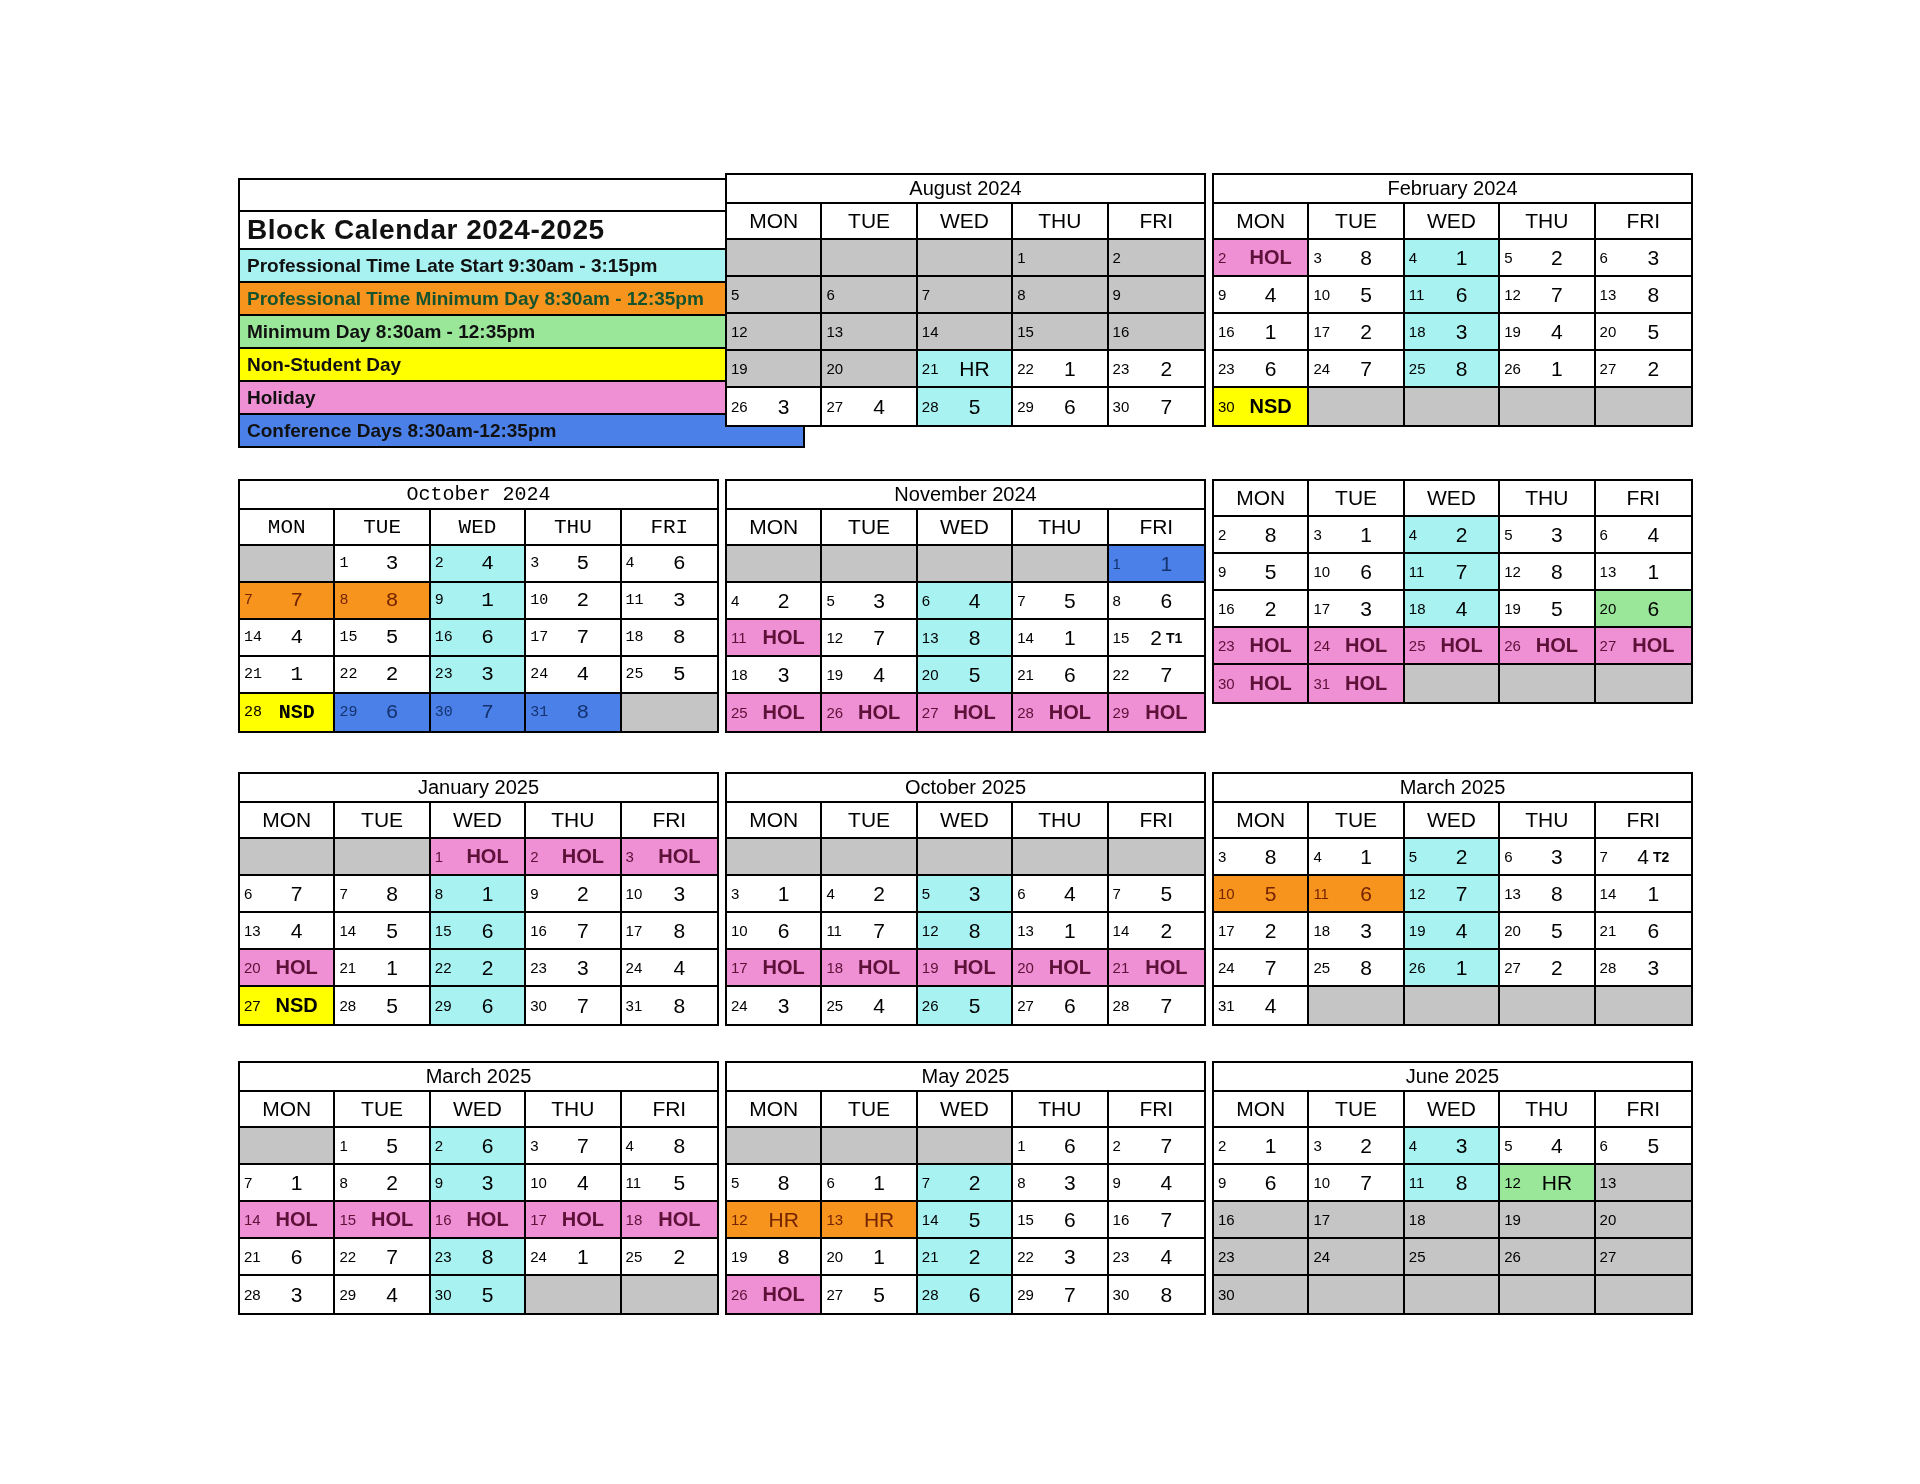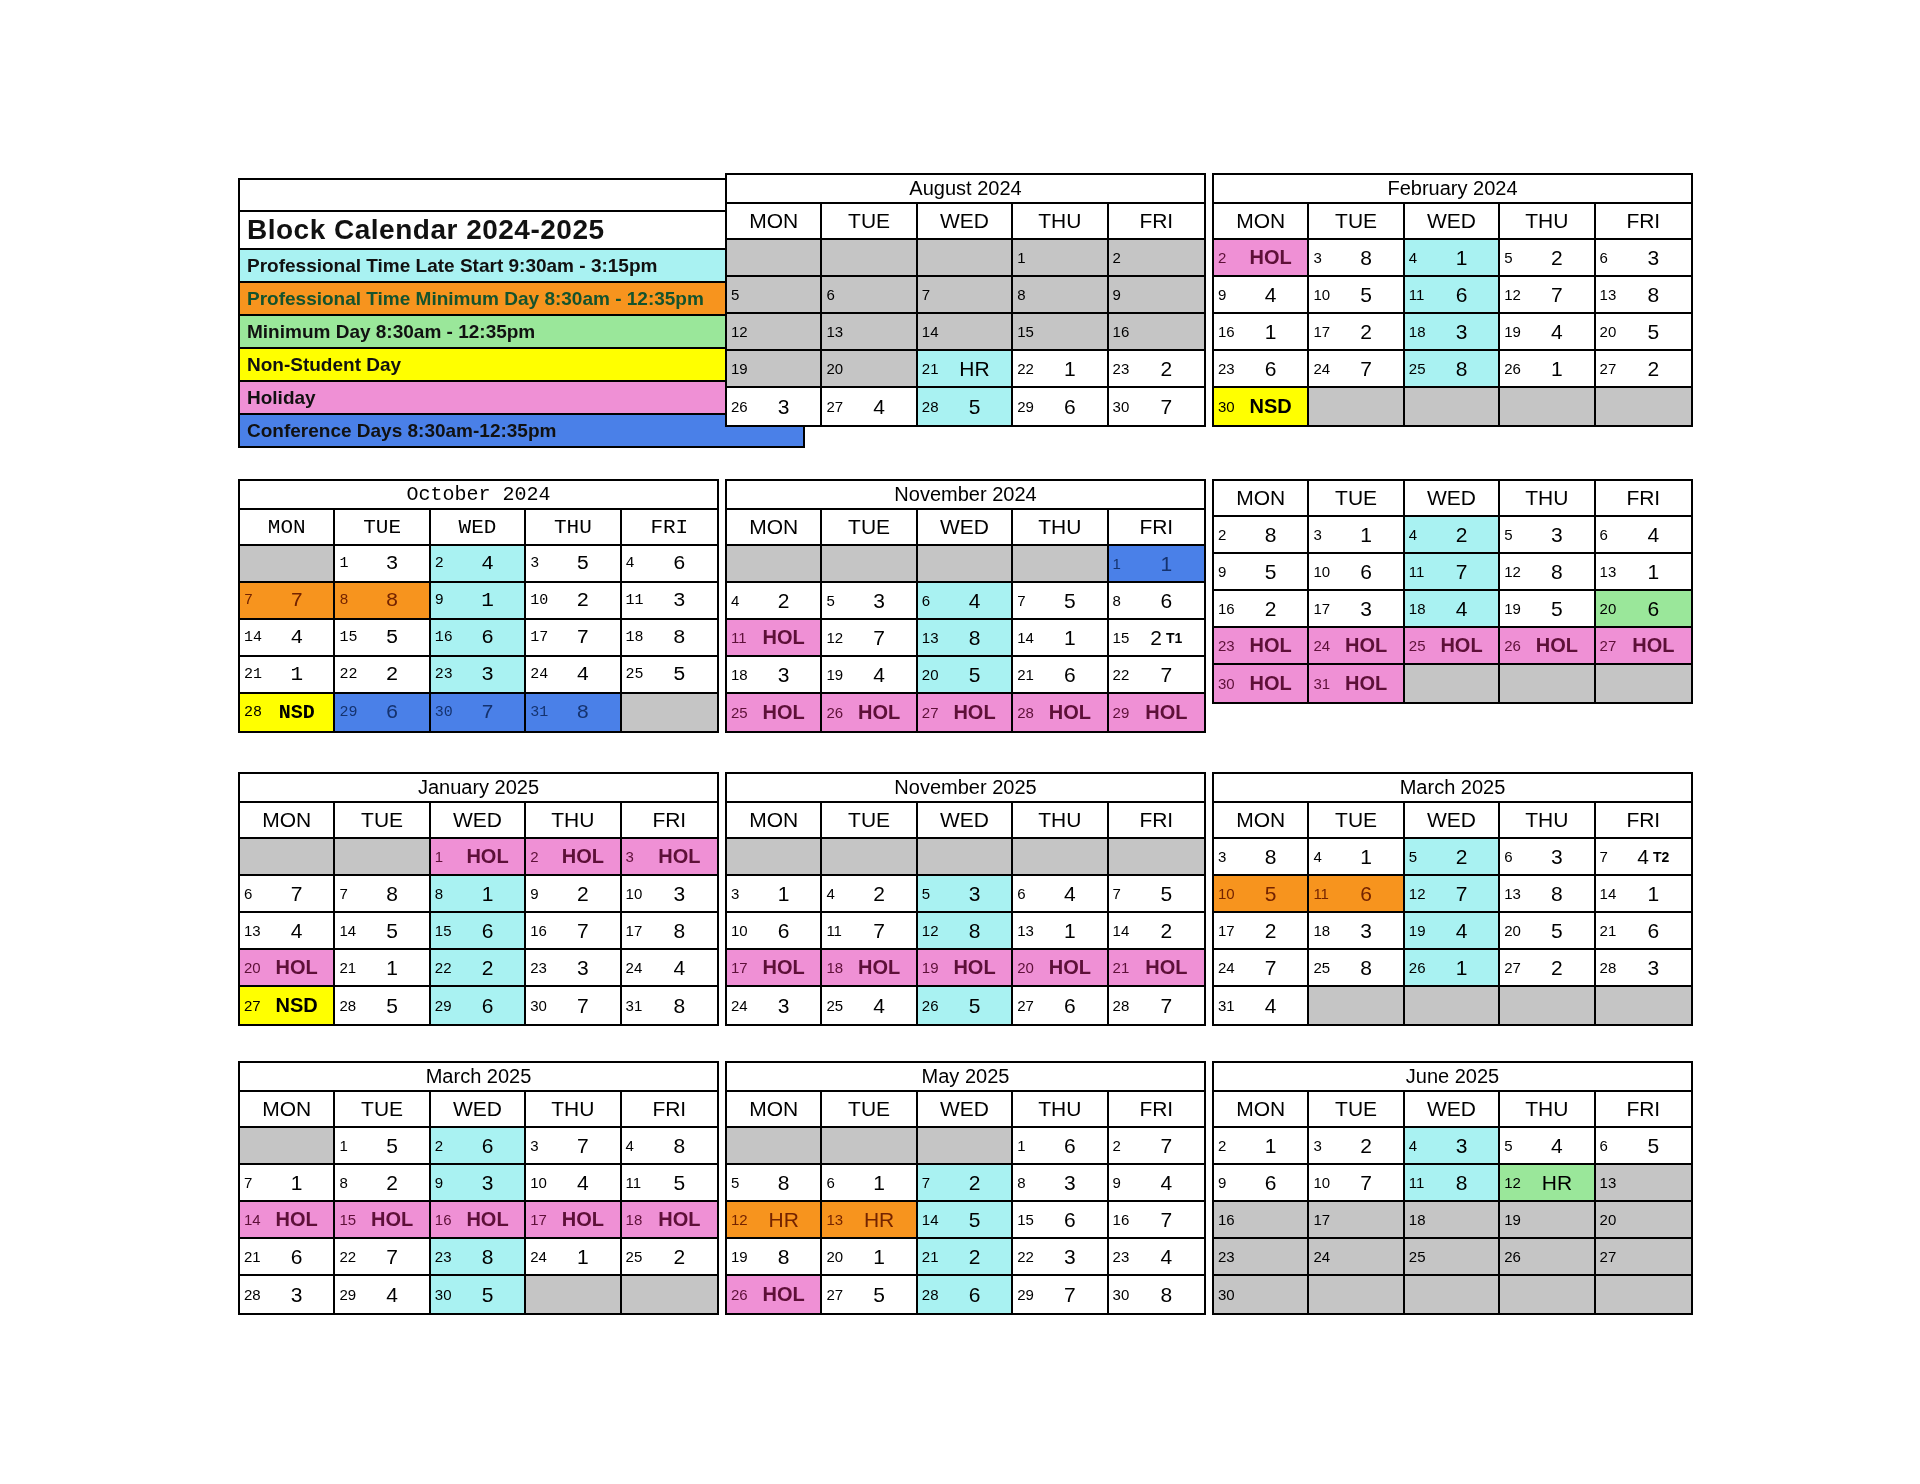--- a/index.html
+++ b/index.html
@@ -1099,21 +1099,21 @@
           </div>
           <div class="cell t-plain" style="background: rgb(255, 255, 255); color: rgb(0, 0, 0);">
             <span class="day">31</span>
             <span class="labwrap">
               <span class="lab">8</span>
             </span>
           </div>
         </div>
       </div>
       <div class="cal" style="left: 725px; top: 772px;">
-        <div class="cal-title">November 2025</div>
+        <div class="cal-title">October 2025</div>
         <div class="cal-head">
           <div>MON</div>
           <div>TUE</div>
           <div>WED</div>
           <div>THU</div>
           <div>FRI</div>
         </div>
         <div class="cal-week">
           <div class="cell t-gray" style="background: rgb(197, 197, 197); color: rgb(0, 0, 0);">
             <span class="day"></span>

